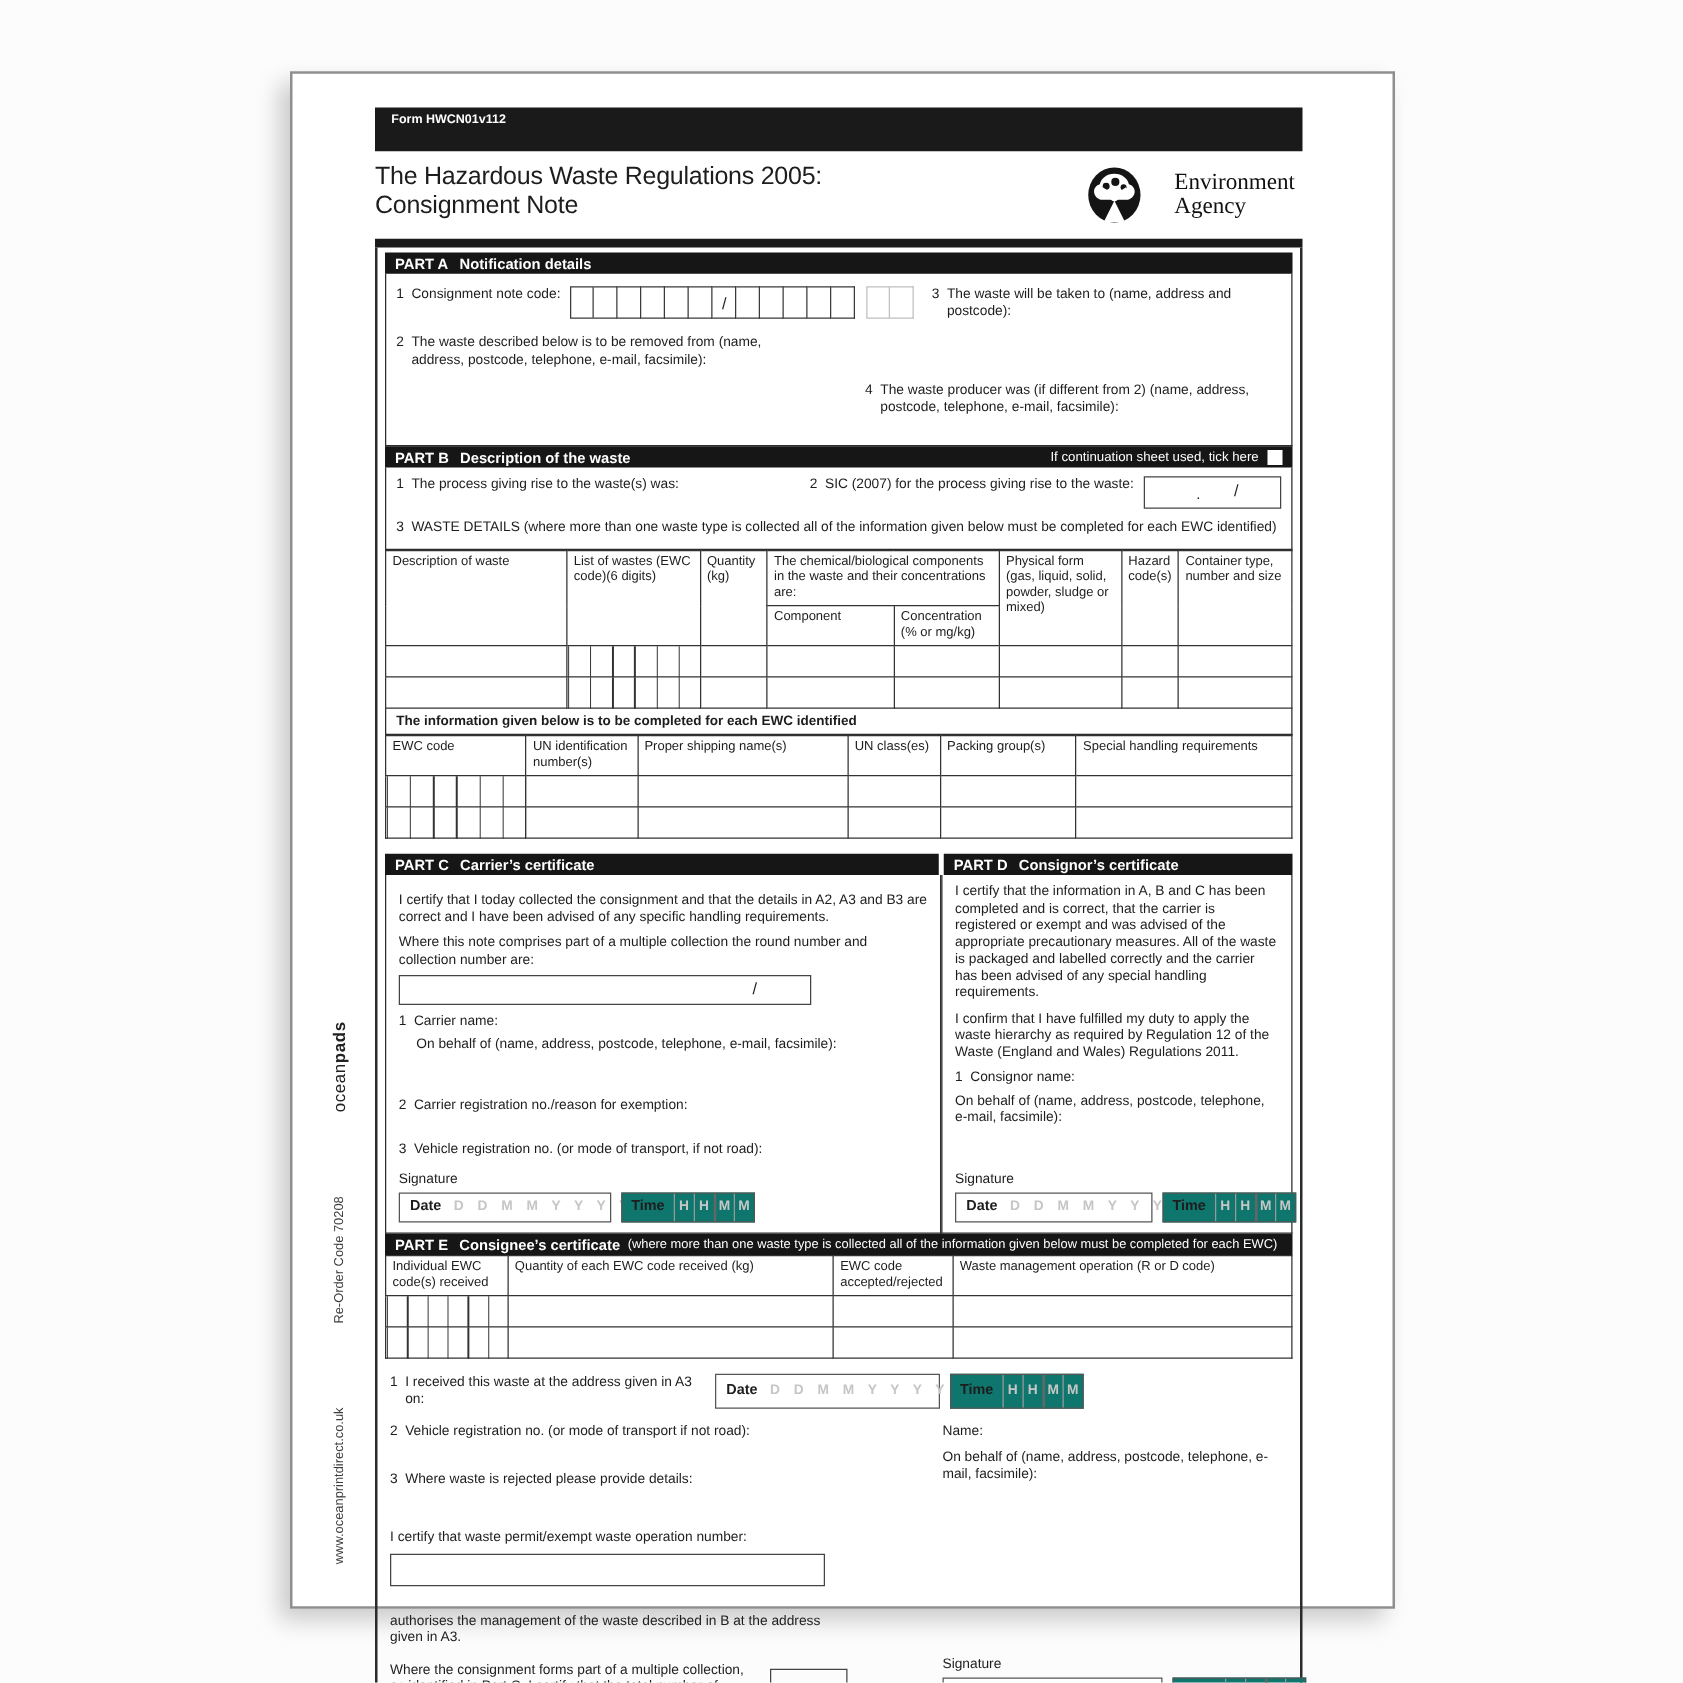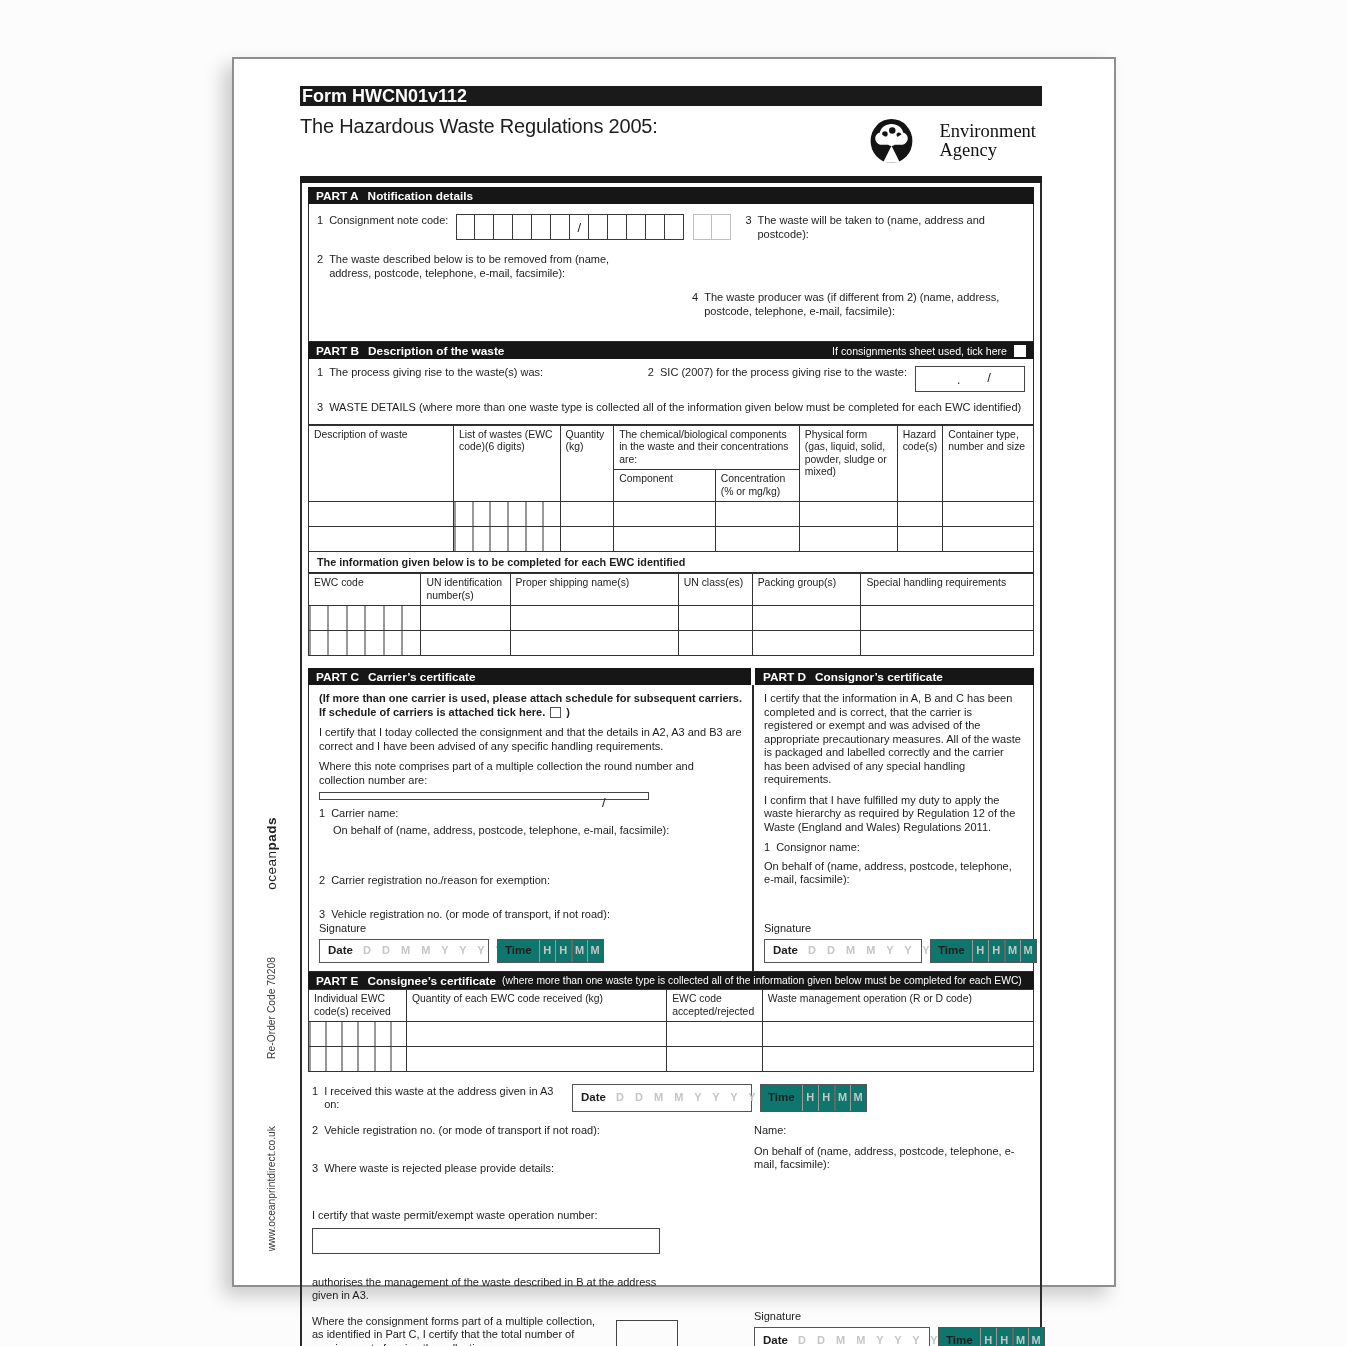--- a/index.html
+++ b/index.html
@@ -2,21 +2,21 @@
 <html><head>
 <meta charset="utf-8">
 <style>
   *{box-sizing:border-box;margin:0;padding:0}
   body{width:1346px;height:1346px;background:#fcfcfc;font-family:"Liberation Sans",sans-serif;color:#1d1d1d;position:relative}
   .paper{position:absolute;left:232px;top:57px;width:884px;height:1230px;background:#fff;
          border:2px solid #8f8f8f;box-shadow:-9px 9px 18px rgba(0,0,0,.20)}
   .content{position:absolute;left:66px;top:27px;width:742px}
   
   .bar{background:#1a1a1a;color:#fff}
-  .formcode-bar{height:20px;line-height:20px;font-size:18px;font-weight:bold;padding-left:2px}
+  .formcode-bar{height:35px;line-height:20px;font-size:10px;font-weight:bold;padding-left:13px}
   .part-bar{height:17px;display:flex;align-items:center;font-size:11.8px;padding:0 8px;background:#161616;color:#fff}
   .part-code{font-weight:bold;margin-right:9px;white-space:nowrap}
   .part-title{font-weight:bold;white-space:nowrap}
   .part-note{font-weight:normal;font-size:10.3px;margin-left:6px;white-space:nowrap}
   .bar-right{margin-left:auto;display:flex;align-items:center;font-weight:normal;font-size:10.6px}
   .bar-tick{width:12px;height:12px;background:#fff;margin-left:7px}
   
   .title-row{display:flex;justify-content:space-between;margin-top:9px}
   .title{font-size:20px;line-height:23px;font-weight:normal;letter-spacing:-.2px}
   .logo{display:flex;gap:24px;align-items:center;margin:2px 6px 0 0}
@@ -118,20 +118,21 @@
     <div class="vtext">www.oceanprintdirect.co.uk</div>
   </div>
 
   <div class="content">
 
     <div class="bar formcode-bar">Form HWCN01v112</div>
 
     <div class="title-row">
       <div class="title">
         <div>The Hazardous Waste Regulations 2005:</div>
+        <div>Consignment Note</div>
       </div>
       <div class="logo">
         <svg width="47" height="48" viewBox="0 0 60 62">
           <ellipse cx="30" cy="31" rx="27" ry="28.5" fill="#141414"></ellipse>
           <path d="M30 9c-8 0-14 5-15 11-3.5 1-6 4-6 7.5 0 4 3 7.5 7 8.5h28c4-1 7-4.5 7-8.5 0-3.5-2.5-6.5-6-7.5-1-6-7-11-15-11z" fill="#fff"></path>
           <circle cx="21.5" cy="22" r="3.6" fill="#141414"></circle>
           <circle cx="31" cy="17.5" r="4.2" fill="#141414"></circle>
           <circle cx="39.5" cy="23" r="3.1" fill="#141414"></circle>
           <circle cx="30" cy="33" r="4.6" fill="#fff"></circle>
           <path d="M29 36 L15.5 27.5 L18 23 L30 31 L42 23 L44.5 27.5 L31 36 Z" fill="#fff"></path>
@@ -189,21 +190,21 @@
             <span class="n">4</span>
             <span>The waste producer was (if different from 2) (name, address, postcode, telephone, e-mail, facsimile):</span>
           </div>
         </div>
       </div>
 
       <div class="part-bar">
         <span class="part-code">PART B</span>
         <span class="part-title">Description of the waste</span>
         <span class="bar-right">
-          <span>If consignments sheet used, tick here</span>
+          <span>If continuation sheet used, tick here</span>
           <span class="bar-tick"></span>
         </span>
       </div>
       <div class="b-top">
         <div class="b-row1">
           <div class="itm lbl">
             <span class="n">1</span>
             <span>The process giving rise to the waste(s) was:</span>
           </div>
           <div class="b-sic">
@@ -314,25 +315,20 @@
         </tbody>
       </table>
 
       <div class="cd-row">
         <div class="cd-left">
           <div class="part-bar">
             <span class="part-code">PART C</span>
             <span class="part-title">Carrier’s certificate</span>
           </div>
           <div class="cbody lbl">
-            <div class="bold-note">
-              <span>(If more than one carrier is used, please attach schedule for subsequent  carriers. If schedule of carriers is attached tick here.</span>
-              <span class="inline-tick"></span>
-              <span>)</span>
-            </div>
             <div class="para">I certify that I today collected the consignment and that the details in A2, A3 and B3 are correct and I have been advised of any specific handling requirements.</div>
             <div class="para">Where this note comprises part of a multiple collection the round number and collection number are:</div>
             <div class="round-box">
               <span class="sl">/</span>
             </div>
             <div class="itm para">
               <span class="n">1</span>
               <span>Carrier name:</span>
             </div>
             <div class="indent" style="margin-top:4px">On behalf of (name, address, postcode, telephone, e-mail, facsimile):</div>

